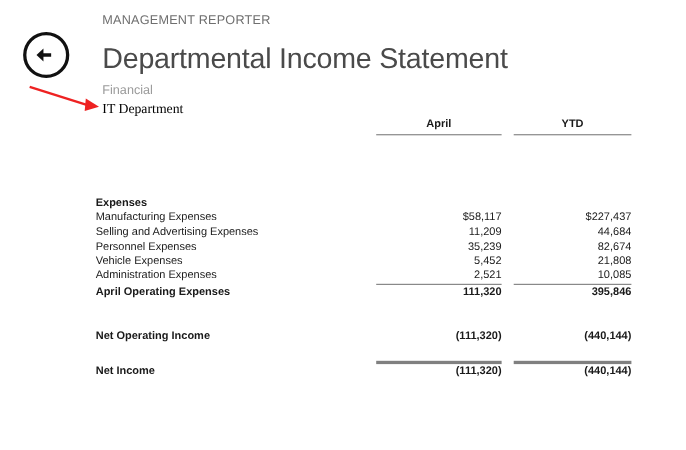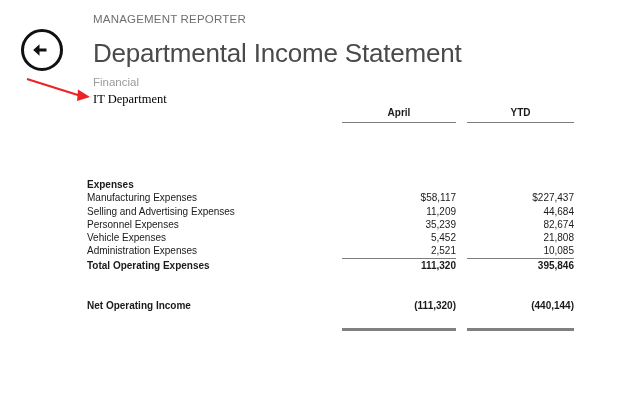--- a/index.html
+++ b/index.html
@@ -224,21 +224,21 @@
       </tr>
 
       <tr>
         <td></td>
         <td class="rule-thin"></td>
         <td></td>
         <td class="rule-thin"></td>
       </tr>
 
       <tr>
-        <td class="label bold">Total Operating Expenses</td>
+        <td class="label bold">April Operating Expenses</td>
         <td class="num bold">111,320</td>
         <td class="gap"></td>
         <td class="num bold">395,846</td>
       </tr>
 
       <tr class="spacer-mid">
         <td colspan="4"></td>
       </tr>
 
       <tr>
@@ -252,16 +252,22 @@
         <td colspan="4"></td>
       </tr>
 
       <tr>
         <td></td>
         <td class="rule-thick"></td>
         <td></td>
         <td class="rule-thick"></td>
       </tr>
 
+      <tr>
+        <td class="label bold">Net Income</td>
+        <td class="num bold">(111,320)</td>
+        <td class="gap"></td>
+        <td class="num bold">(440,144)</td>
+      </tr>
 
     </tbody>
   </table>
 </div>
 
 </body></html>

